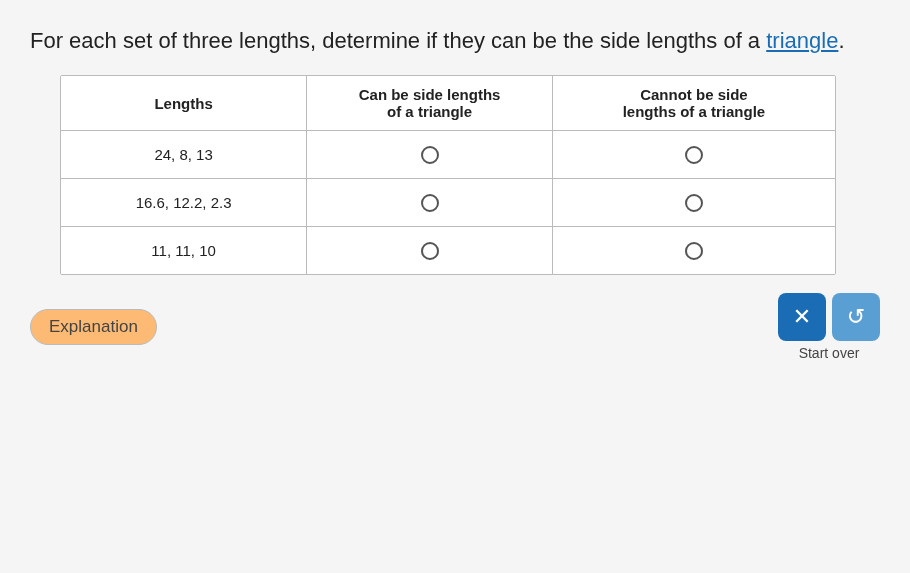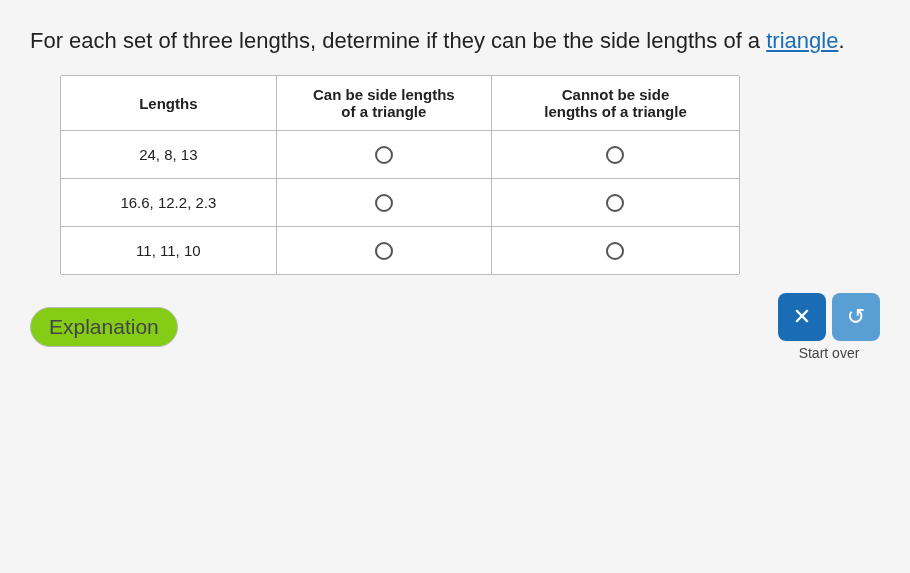--- a/index.html
+++ b/index.html
@@ -24,21 +24,21 @@
       line-height: 1.5;
     }
     .question-text a {
       color: #1a6db5;
       text-decoration: underline;
     }
     .table-container {
       border: 1.5px solid #bbb;
       border-radius: 2px;
       overflow: hidden;
-      width: 680px;
+      width: 776px;
       margin-left: 30px;
     }
     table {
       width: 100%;
       border-collapse: collapse;
     }
     thead tr {
       border-bottom: 1.5px solid #bbb;
     }
     th {
@@ -85,25 +85,25 @@
       justify-content: space-between;
       margin-top: 18px;
       padding: 0 0 0 0;
     }
     .action-left {
       display: flex;
       align-items: center;
       gap: 12px;
     }
     .explanation-btn {
-      background: #84cc16;
+      background: #fdba74;
       border: 1.5px solid #bbb;
       border-radius: 20px;
       padding: 7px 18px;
-      font-size: 21px;
+      font-size: 17px;
       color: #444;
       cursor: pointer;
     }
     .recheck-btn {
       background: #1a6db5;
       border: none;
       border-radius: 20px;
       padding: 8px 22px;
       font-size: 15px;
       color: #fff;

